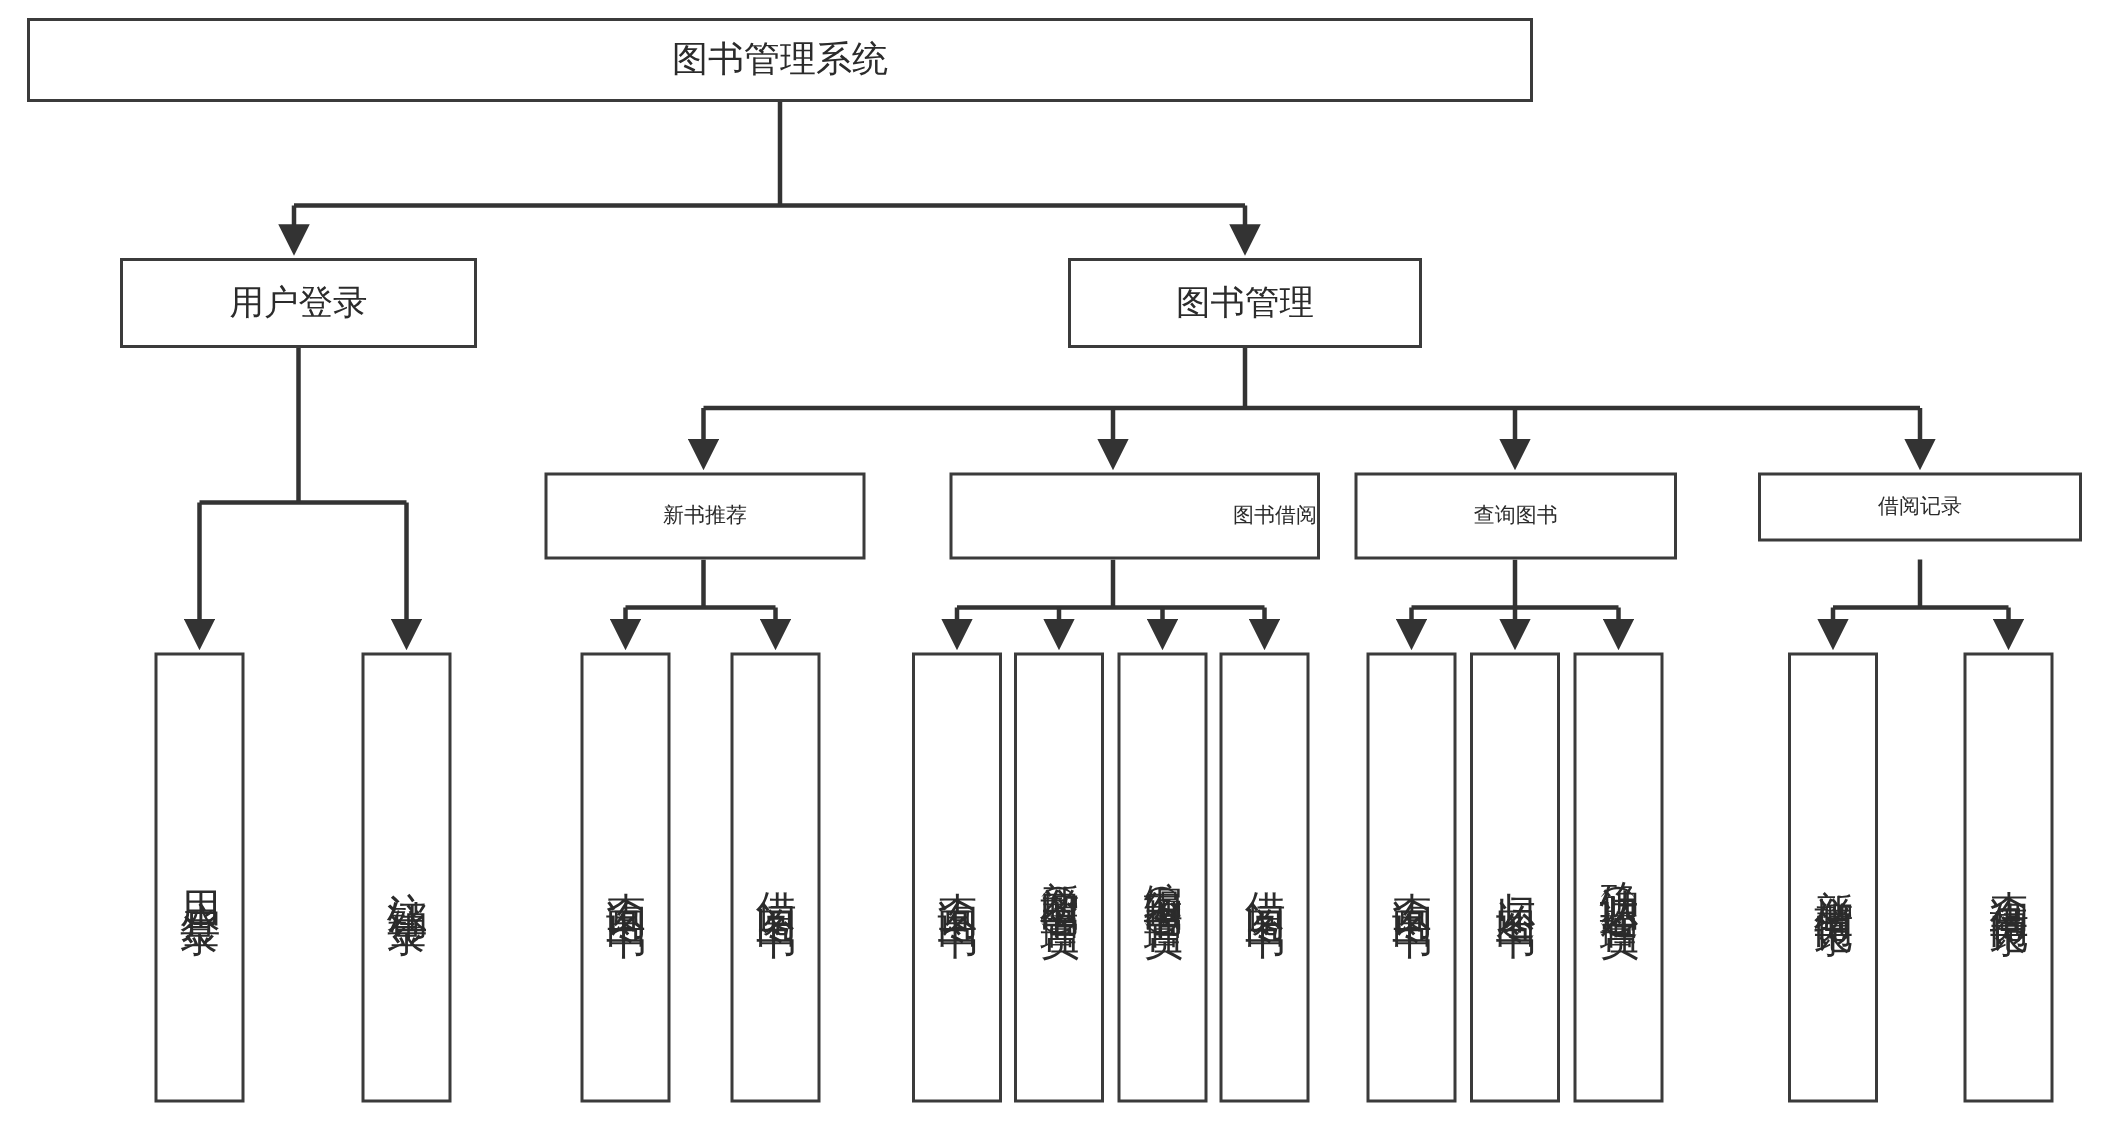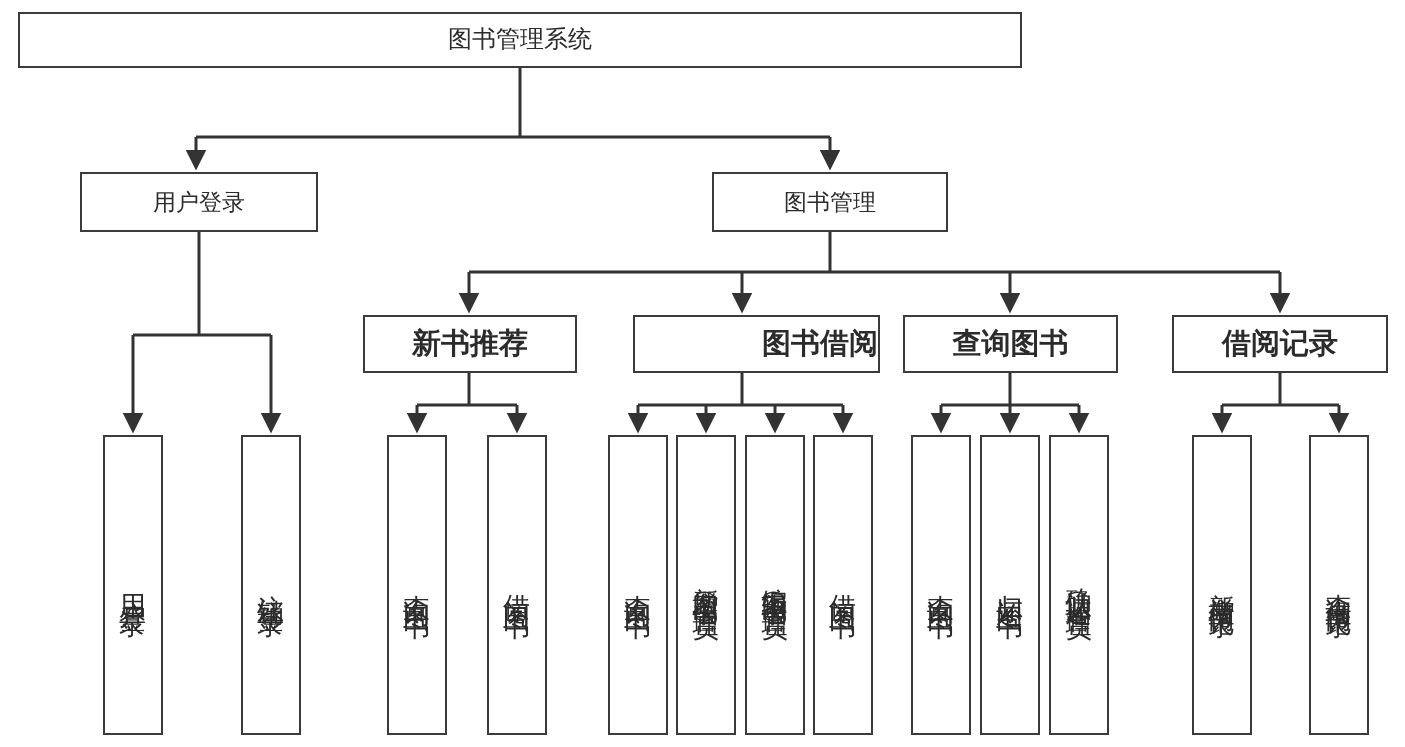--- a/index.html
+++ b/index.html
@@ -34,21 +34,21 @@
     justify-content: center;
     z-index: 2;
   }
   .node-label {
     color: #2b2b2b;
     line-height: 1.15;
     white-space: nowrap;
   }
   .node.root .node-label { font-size: 24px; }
   .node.level1 .node-label { font-size: 23px; }
-  .node.level2 .node-label { font-size: 29px; font-weight: bold; }
+  .node.level2 .node-label { font-size: 14px; }
 
   .node.leaf {
     align-items: center;
     justify-content: center;
     padding: 4px 0;
   }
   .node.leaf .node-label {
     writing-mode: vertical-rl;
     text-orientation: upright;
     font-size: 27px;
@@ -145,21 +145,21 @@
   </div>
 
   <div class="node level2" style="left:633px; top:315px; width:247px; height:58px;justify-content:flex-end;">
     <span class="node-label">图书借阅</span>
   </div>
 
   <div class="node level2" style="left:903px; top:315px; width:215px; height:58px;">
     <span class="node-label">查询图书</span>
   </div>
 
-  <div class="node level2" style="left:1172px; top:315px; width:216px; height:58px;text-align:center;">
+  <div class="node level2" style="left:1172px; top:315px; width:216px; height:46px;text-align:center;">
     <span class="node-label">借阅记录</span>
   </div>
 
   <div class="node leaf" style="left:103px; top:435px; width:60px; height:300px;">
     <span class="node-label">用户登录</span>
   </div>
 
   <div class="node leaf" style="left:241px; top:435px; width:60px; height:300px;">
     <span class="node-label">注销登录</span>
   </div>

